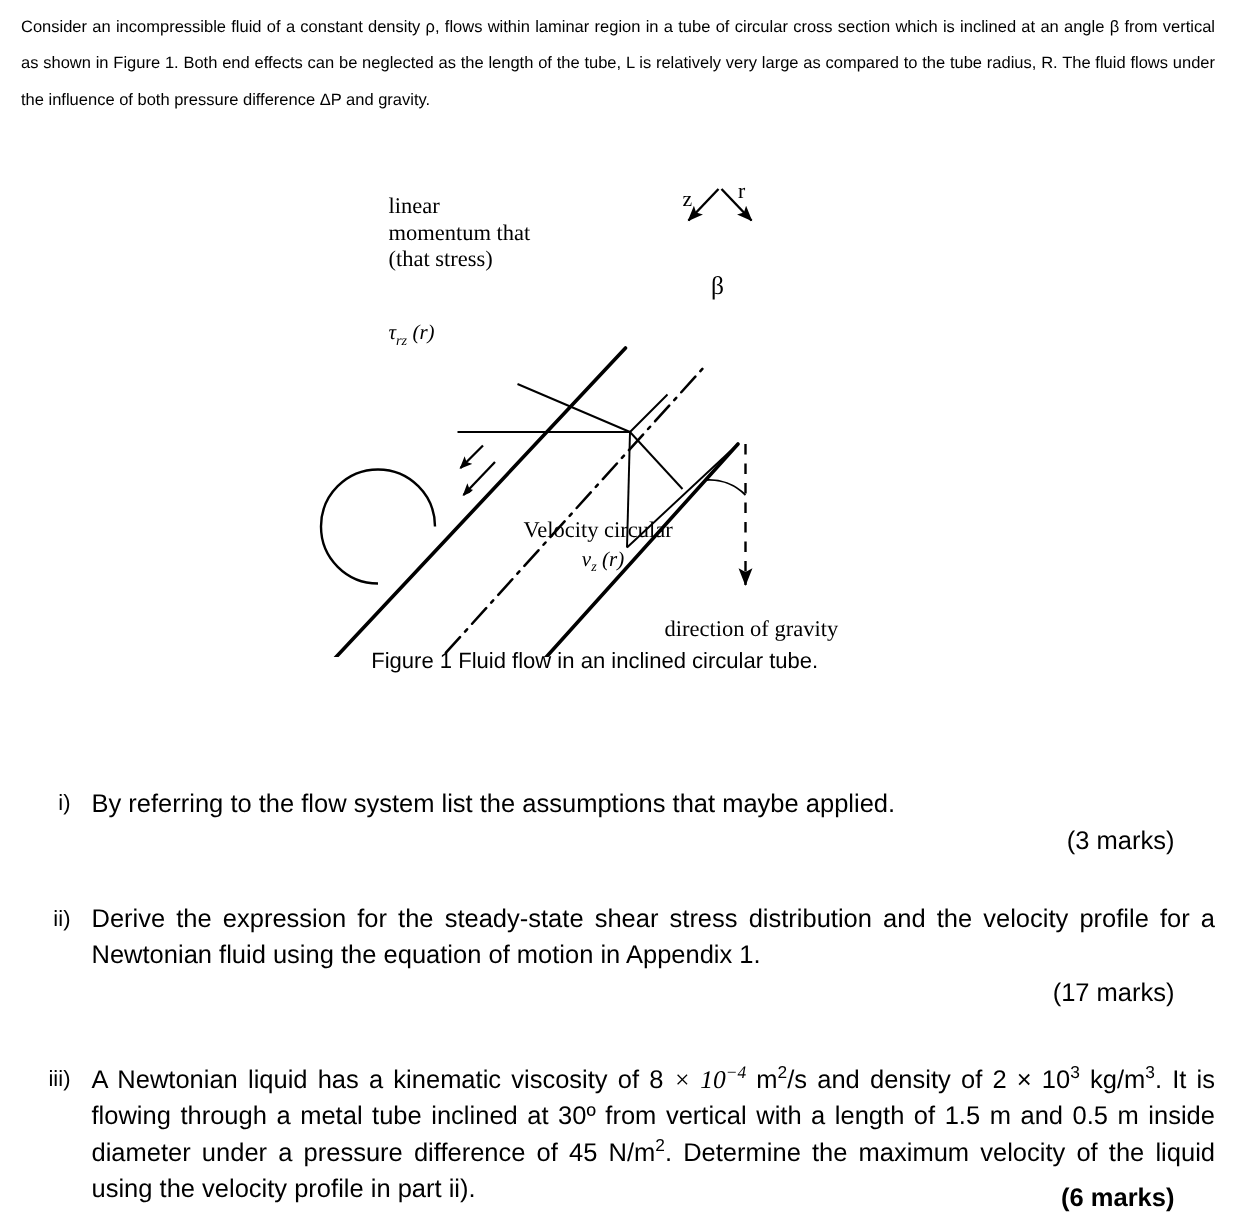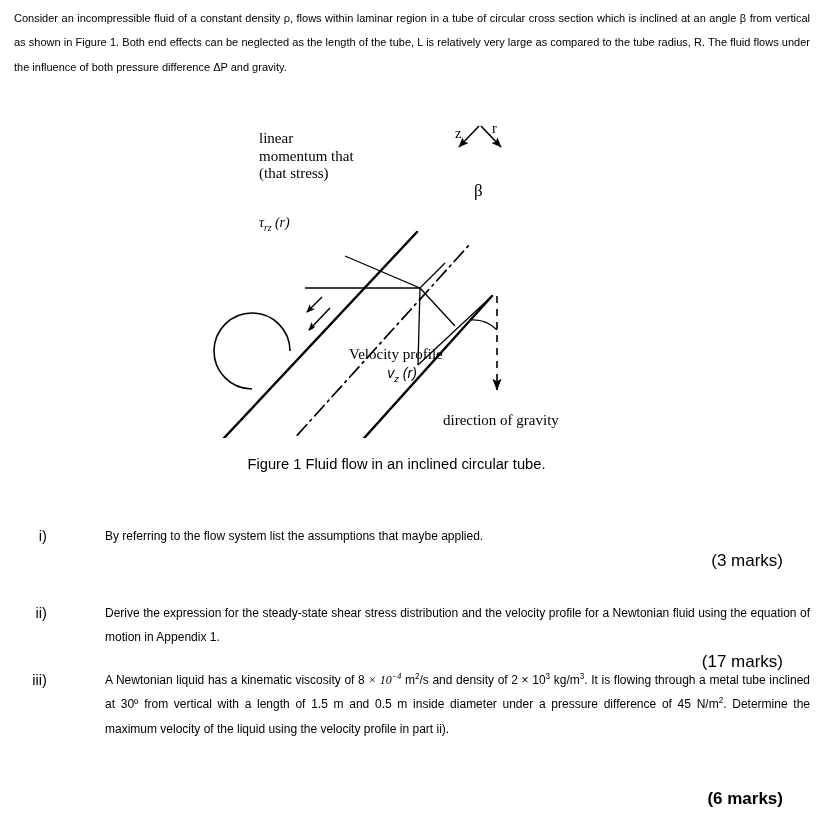--- a/index.html
+++ b/index.html
@@ -71,21 +71,21 @@
   #label-velocity-profile {
     left: 349px;
     top: 238px;
     text-align: left;
   }
   #label-vz-symbol {
     left: 349px;
     top: 257px;
     width: 106px;
     text-align: center;
-    font-family: Liberation Sans, sans-serif;
+    font-family: Liberation Serif, serif;
     font-style: italic;
     font-size: 14px;
   }
   #label-vz-symbol sub {
     font-size: 9.5px;
     font-style: italic;
   }
   #label-gravity-direction {
     left: 443px;
     top: 304px;
@@ -106,21 +106,21 @@
     left: 474px;
     top: 74px;
     font-family: "Liberation Serif", serif;
     font-size: 17px;
   }
 
   
   #figure-caption {
     position: absolute;
     left: 0;
-    top: 456px;
+    top: 433px;
     width: 793px;
     text-align: center;
     font-size: 14.7px;
   }
 
   
   .question {
     position: absolute;
     left: 14px;
     width: 796px;
@@ -133,38 +133,37 @@
     width: 33px;
     flex: 0 0 33px;
     text-align: right;
     font-size: 14.7px;
     line-height: 24.3px;
     padding-right: 14px;
     box-sizing: content-box;
   }
   .q-text {
     flex: 1 1 auto;
-    font-size: 12px;
+    font-size: 17px;
     line-height: 24.3px;
     text-align: justify;
     text-justify: inter-word;
-    margin-left: 44px;
   }
   .marks {
     position: absolute;
     right: 14px;
     font-size: 17px;
     line-height: 24.3px;
     white-space: nowrap;
   }
   #question-1 { top: 524px; }
   #marks-1    { top: 549px; right: 42px; }
   #question-2 { top: 601px; }
   #marks-2    { top: 650px; right: 42px; }
-  #question-3 { top: 668px; }
+  #question-3 { top: 708px; }
   #marks-3    { top: 787px; right: 42px; font-weight: bold; }
 
   sup { font-size: 0.68em; vertical-align: super; line-height: 0; }
   sub { font-size: 0.68em; vertical-align: sub; line-height: 0; }
   .math-it { font-family: "Liberation Serif", serif; font-style: italic; }
   .nobr { white-space: nowrap; }
 </style>
 </head>
 <body>
 
@@ -244,21 +243,21 @@
   </svg>
 
   <div class="fig-label" id="label-momentum-flux">
     <div>linear</div>
     <div>momentum that</div>
     <div>(that stress)</div>
   </div>
 
   <div class="fig-label" id="label-tau-symbol"><span>τ</span><sub>rz</sub><span> (r)</span></div>
 
-  <div class="fig-label" id="label-velocity-profile">Velocity profile</div>
+  <div class="fig-label" id="label-velocity-profile">Velocity circular</div>
 
   <div class="fig-label" id="label-vz-symbol"><span>v</span><sub>z</sub><span> (r)</span></div>
 
   <div class="fig-label" id="label-gravity-direction">direction of gravity</div>
 
   <div class="fig-label" id="label-axis-z">z</div>
 
   <div class="fig-label" id="label-axis-r">r</div>
 
   <div class="fig-label" id="label-beta">β</div>

